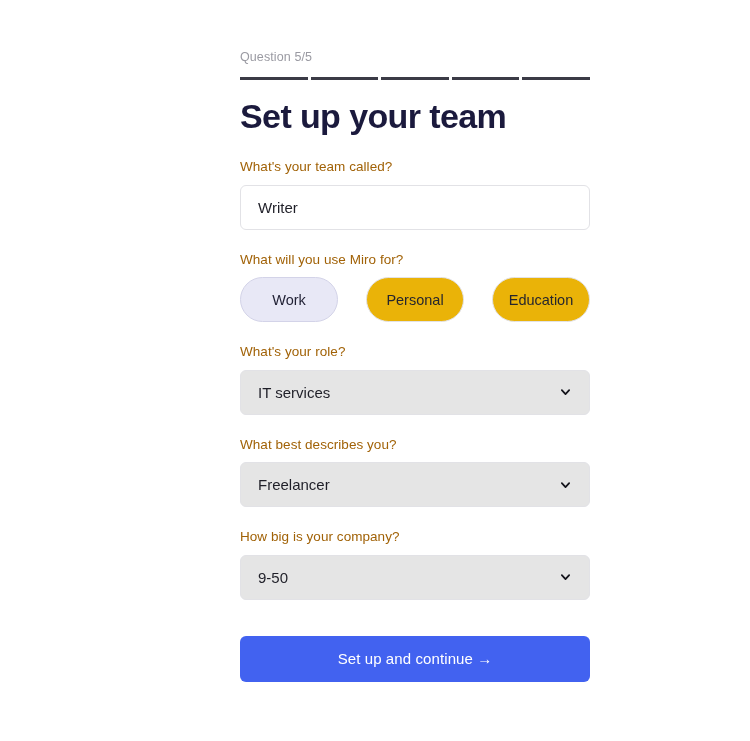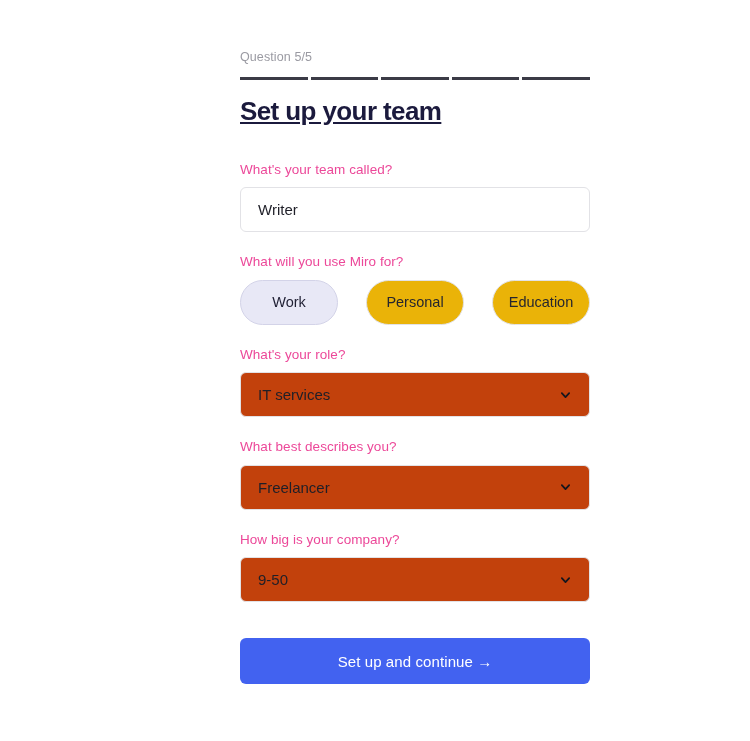--- a/index.html
+++ b/index.html
@@ -46,38 +46,37 @@
 
   .progress-seg {
     flex: 1 1 0;
     height: 3px;
     border-radius: 0;
     background: #3b3b46;
   }
 
   
   .page-title {
-    font-size: 26px;
+    font-size: 34px;
     font-weight: 800;
     color: #1b1a3d;
     letter-spacing: -0.6px;
     line-height: 1.18;
-    margin-bottom: 34px;
-    text-decoration: underline;
+    margin-bottom: 22px;
   }
 
   
   .field {
     margin-bottom: 21px;
   }
 
   .field-label {
     display: block;
     font-size: 13.5px;
-    color: #ec4899;
+    color: #a16207;
     line-height: 1.3;
     margin-bottom: 9px;
     letter-spacing: 0.05px;
   }
 
   .text-input {
     display: block;
     width: 350px;
     height: 45px;
     padding: 12px 17px;
@@ -126,21 +125,21 @@
     width: 350px;
     height: 45px;
   }
 
   .select-box {
     width: 350px;
     height: 45px;
     padding: 0 40px 0 17px;
     border: 1px solid #e2e2e6;
     border-radius: 6px;
-    background: #c2410c;
+    background: #e5e5e5;
     font-family: "Liberation Sans", sans-serif;
     font-size: 15px;
     color: #1f1f28;
     display: flex;
     align-items: center;
     cursor: pointer;
     user-select: none;
   }
 
   .chevron-icon {

